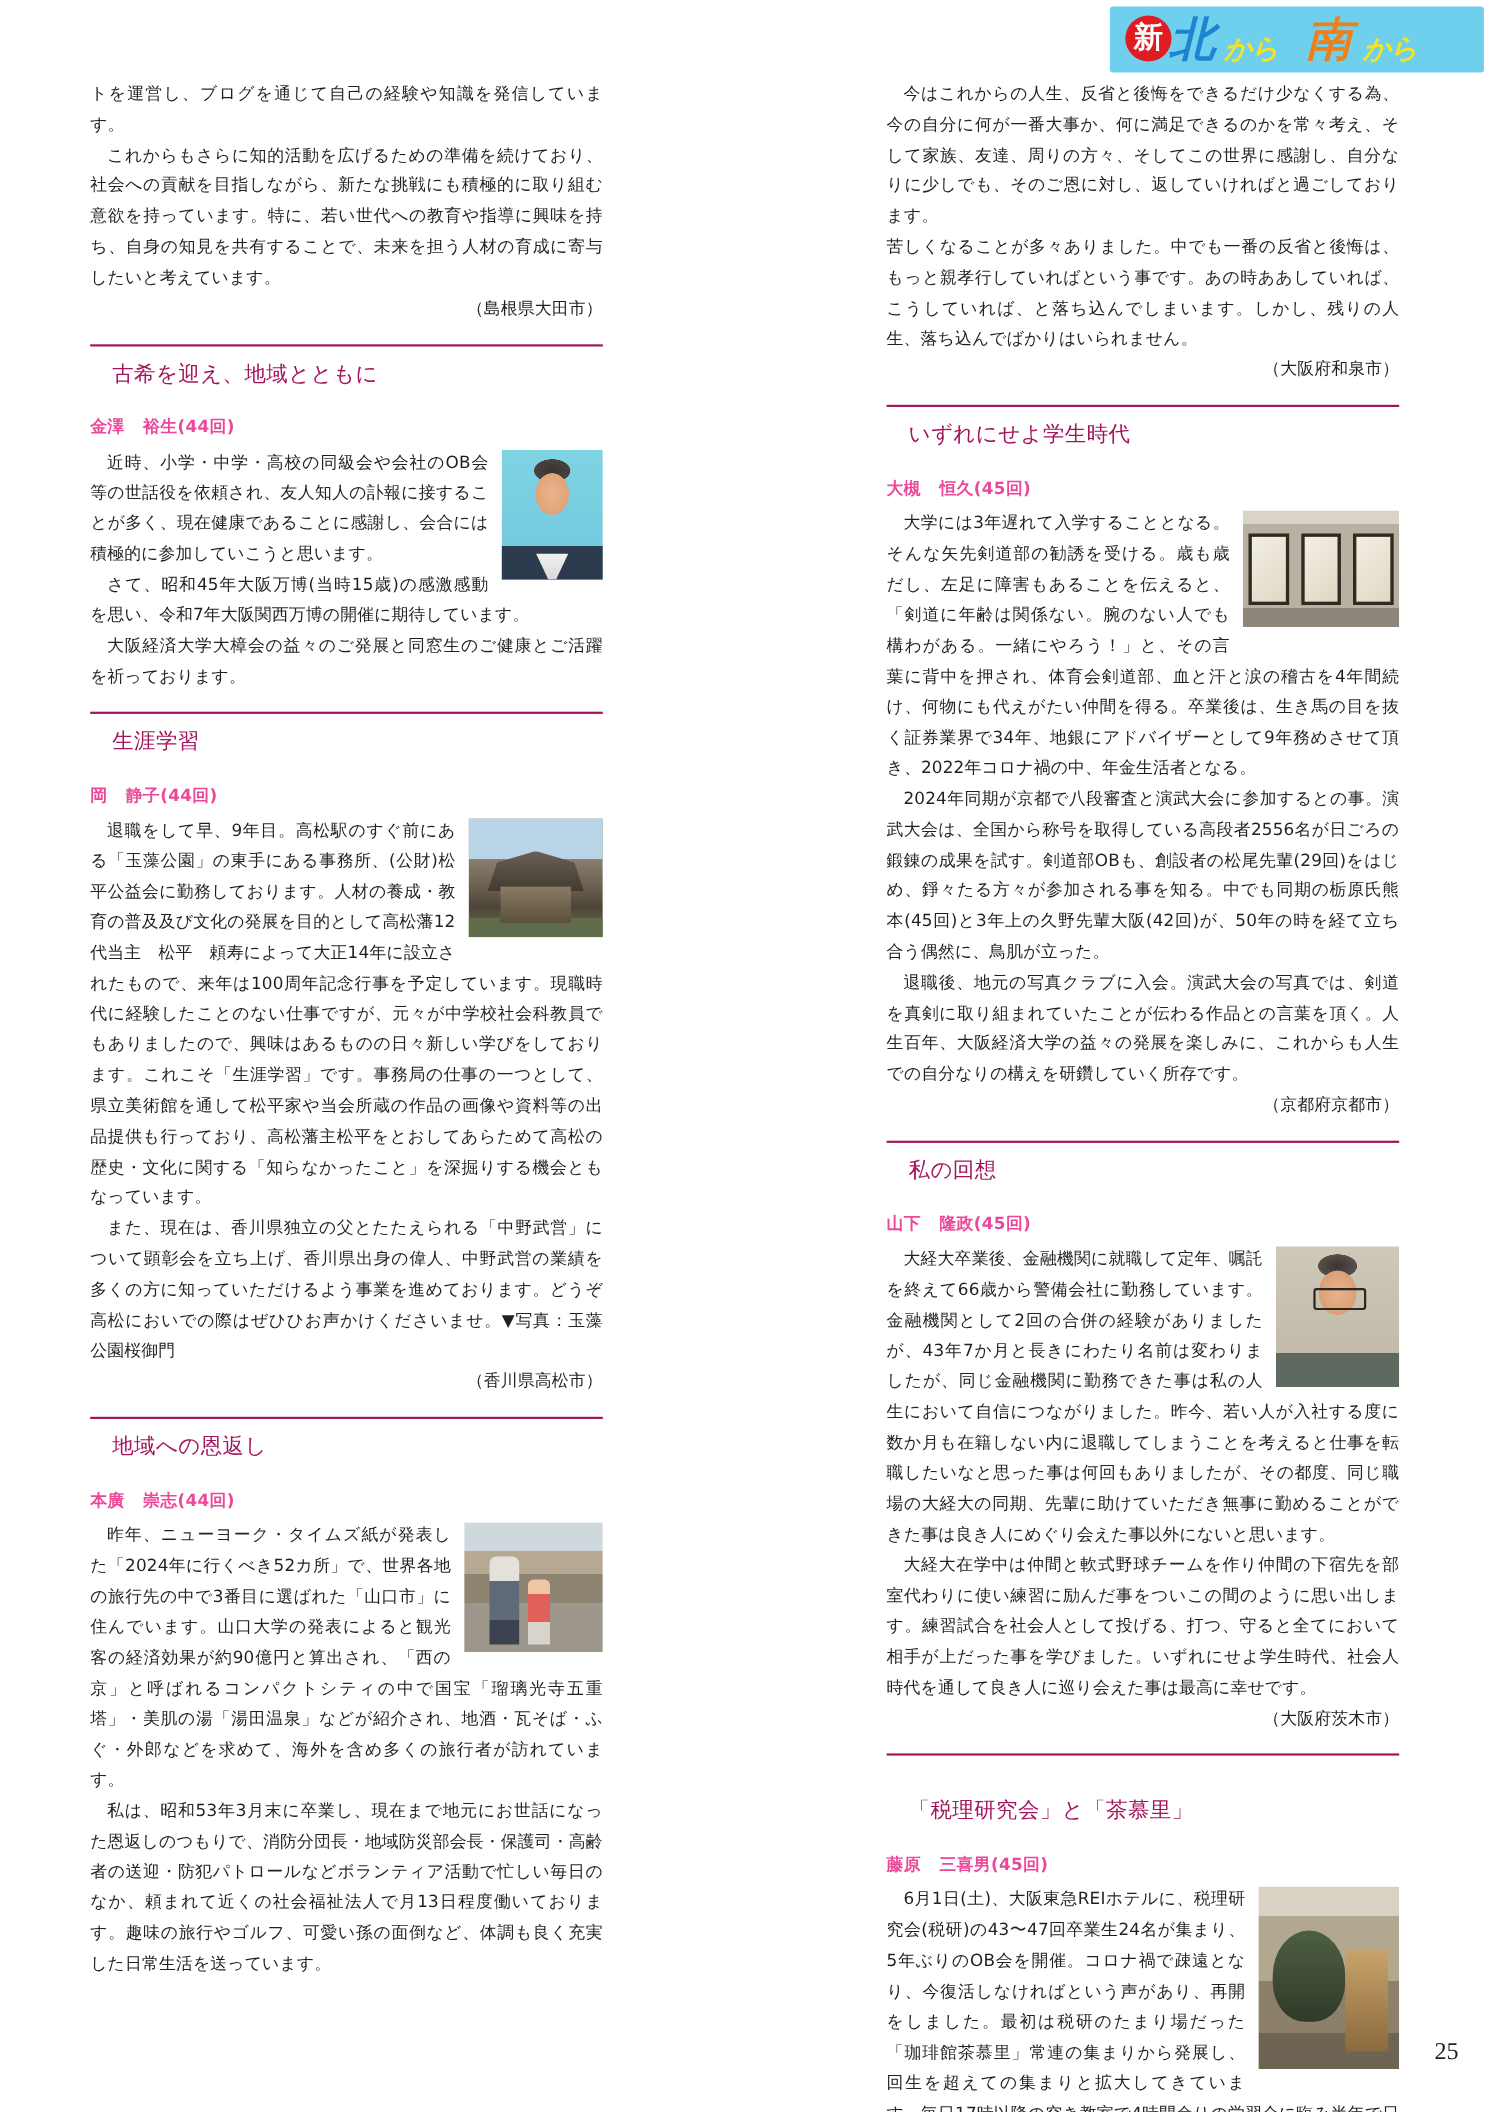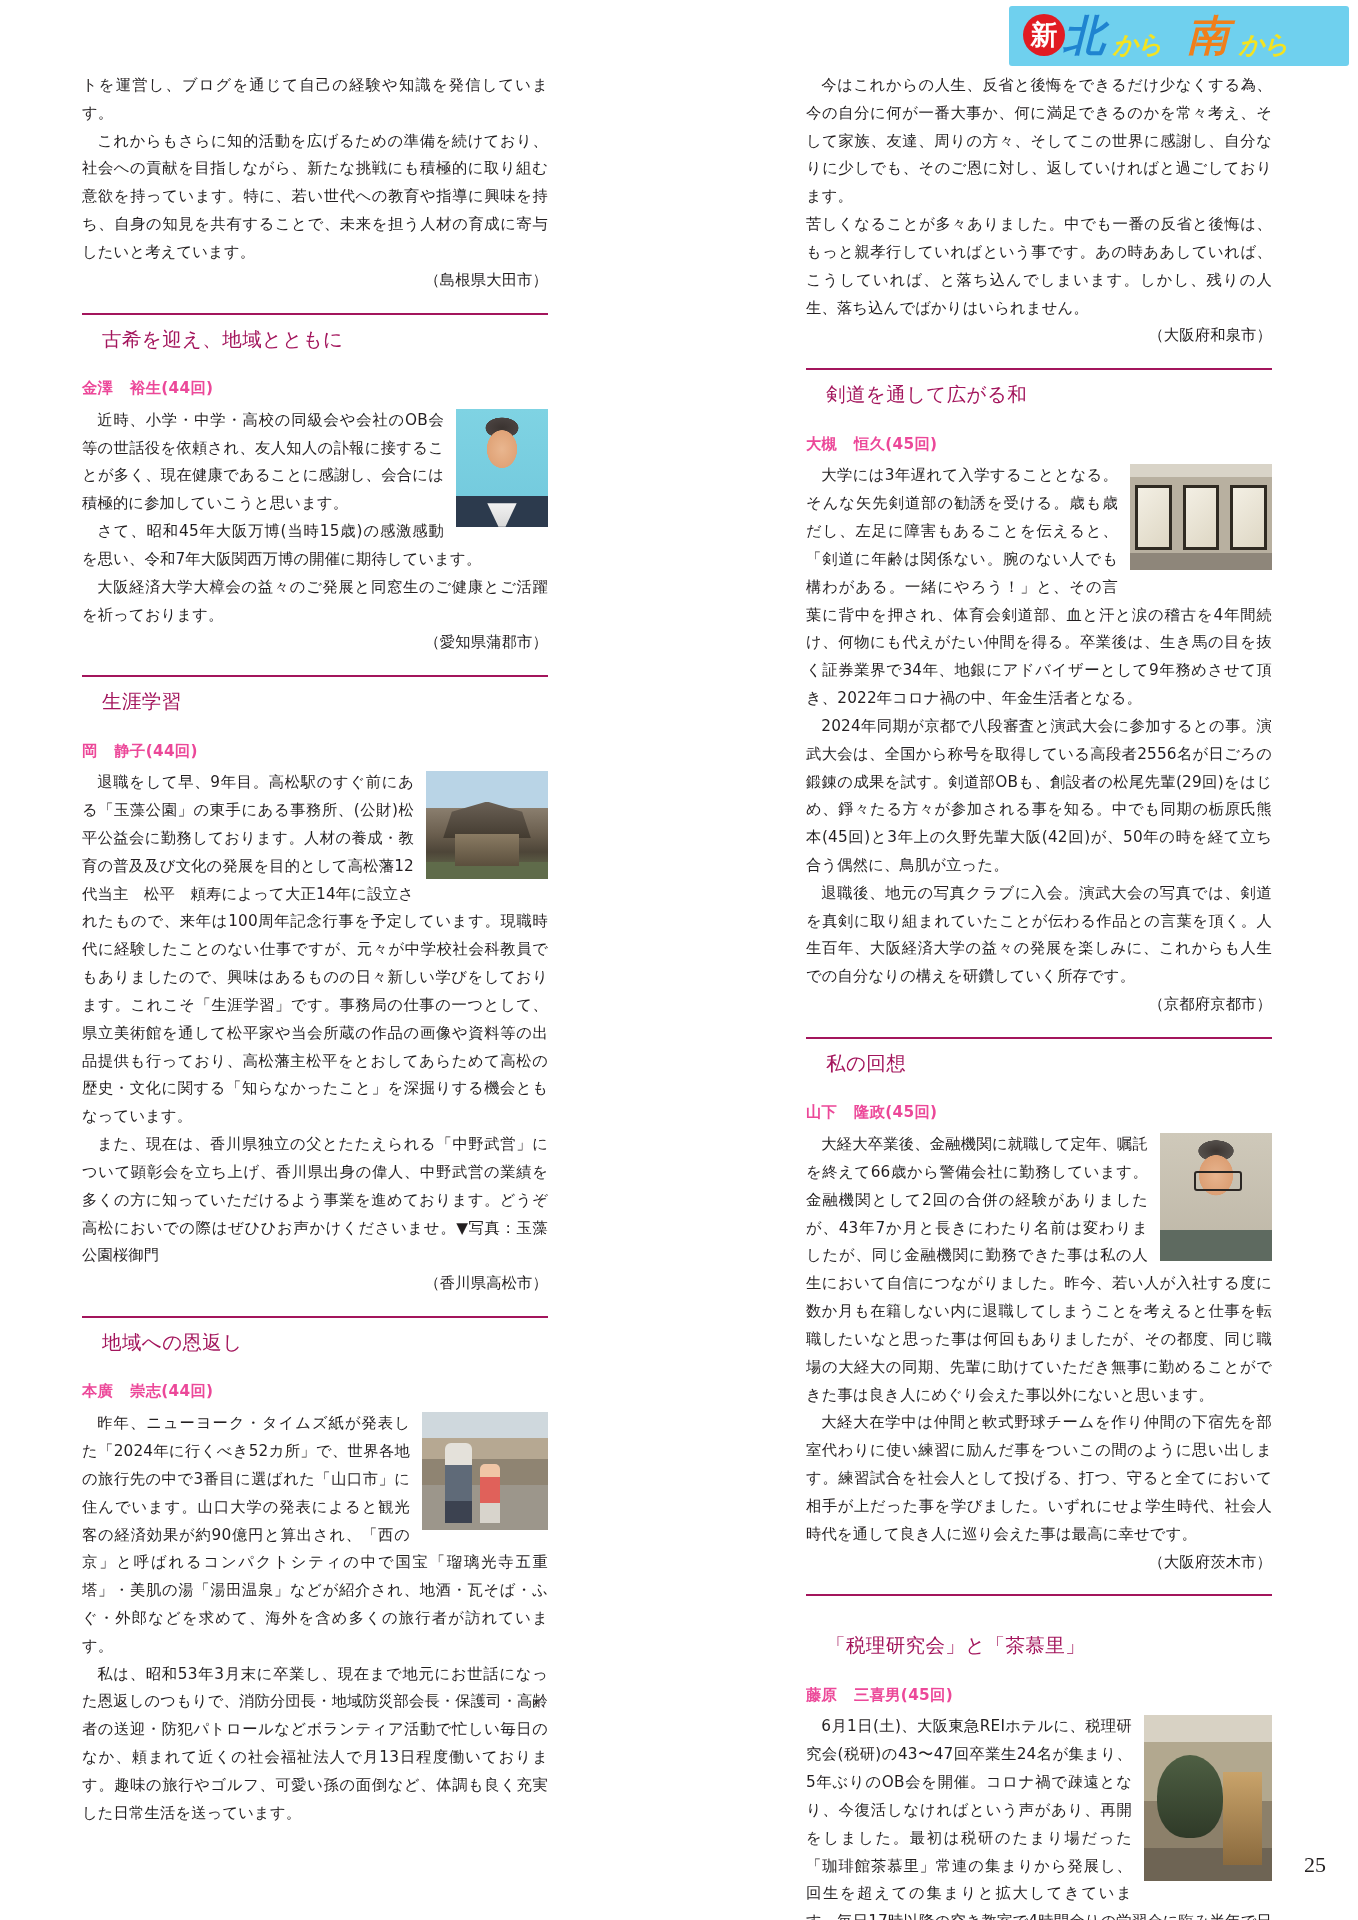--- a/index.html
+++ b/index.html
@@ -287,21 +287,20 @@
       <h2 class="art-title">古希を迎え、地域とともに</h2>
       <div class="byline">
         <span class="surname">金澤</span><span>裕生(44回)</span>
       </div>
       <div class="photo portrait-a">
         <div class="img-portrait-a"></div>
       </div>
       <p class="para">近時、小学・中学・高校の同級会や会社のOB会等の世話役を依頼され、友人知人の訃報に接することが多く、現在健康であることに感謝し、会合には積極的に参加していこうと思います。</p>
       <p class="para">さて、昭和45年大阪万博(当時15歳)の感激感動を思い、令和7年大阪関西万博の開催に期待しています。</p>
       <p class="para">大阪経済大学大樟会の益々のご発展と同窓生のご健康とご活躍を祈っております。</p>
-      <p class="sig">（愛知県蒲郡市）</p>
       <div class="clear"></div>
     </div>
 
     <div class="article">
       <div class="rule"></div>
       <h2 class="art-title">生涯学習</h2>
       <div class="byline">
         <span class="surname">岡</span><span>静子(44回)</span>
       </div>
       <div class="photo castle">
@@ -333,21 +332,21 @@
   <div class="col col-right">
 
     <div class="article">
       <p class="para">今はこれからの人生、反省と後悔をできるだけ少なくする為、今の自分に何が一番大事か、何に満足できるのかを常々考え、そして家族、友達、周りの方々、そしてこの世界に感謝し、自分なりに少しでも、そのご恩に対し、返していければと過ごしております。</p>
       <p class="para noindent">苦しくなることが多々ありました。中でも一番の反省と後悔は、もっと親孝行していればという事です。あの時ああしていれば、こうしていれば、と落ち込んでしまいます。しかし、残りの人生、落ち込んでばかりはいられません。</p>
       <p class="sig">（大阪府和泉市）</p>
     </div>
 
     <div class="article">
       <div class="rule"></div>
-      <h2 class="art-title">剣道を通して広がる和</h2>
+      <h2 class="art-title">いずれにせよ学生時代</h2>
       <div class="byline">
         <span class="surname">大槻</span><span>恒久(45回)</span>
       </div>
       <div class="photo frames">
         <div class="img-frames">
             <span></span>
             <span></span>
             <span></span>
           </div>
       </div>

